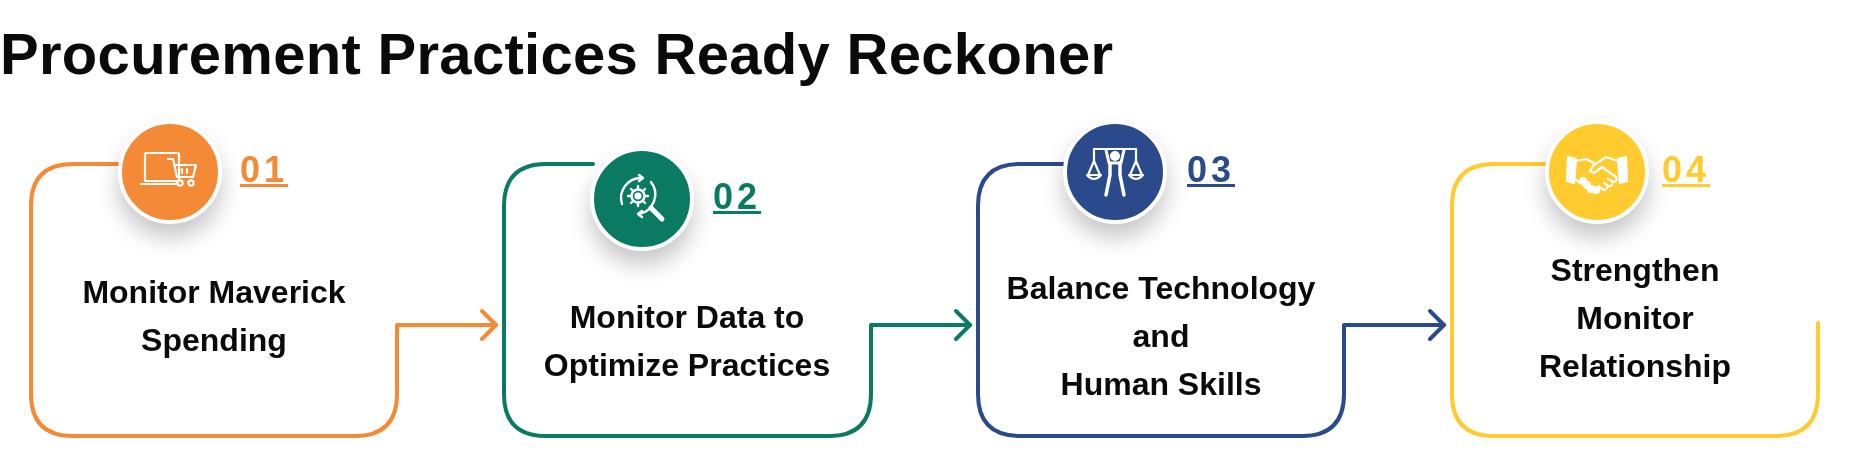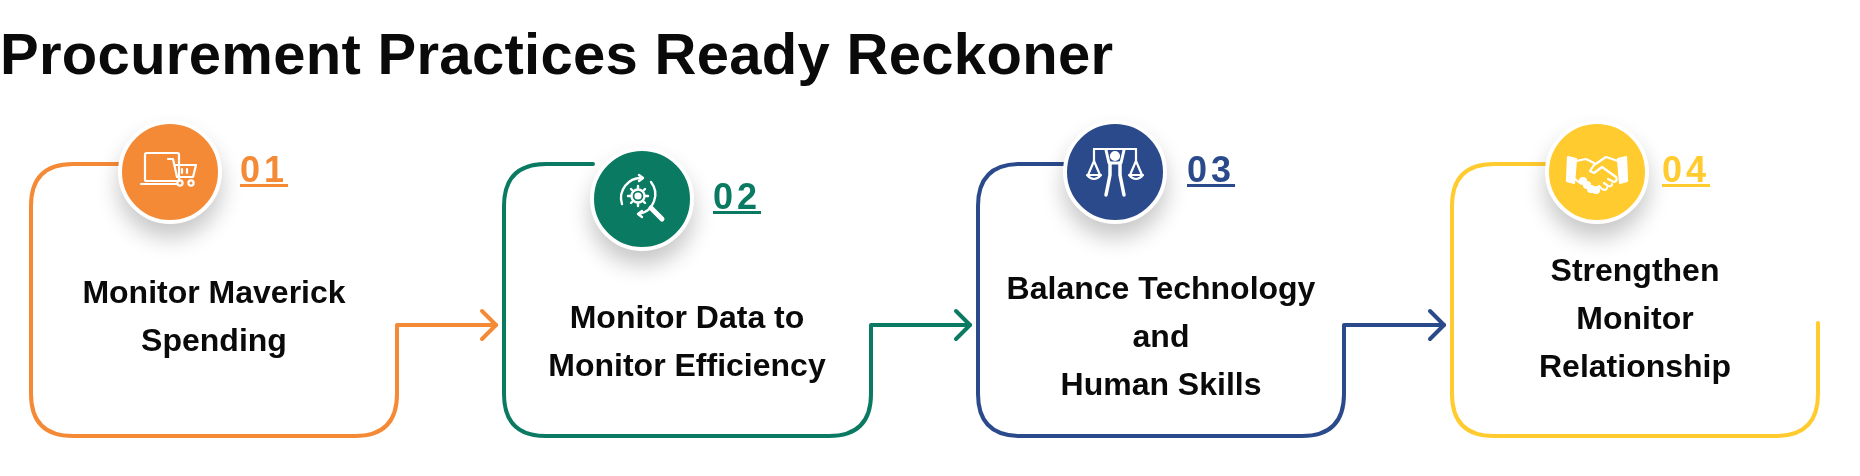--- a/index.html
+++ b/index.html
@@ -77,21 +77,21 @@
       <path d="M 33 45 L 29 48 L 33 51"></path>
       <circle cx="29" cy="30" r="6.5"></circle>
       <circle cx="29" cy="30" r="2.4" fill="#ffffff"></circle>
       <path d="M 29 20 L 29 23 M 29 37 L 29 40 M 19 30 L 22 30 M 36 30 L 39 30 M 22 23 L 24 25 M 34 35 L 36 37 M 36 23 L 34 25 M 24 35 L 22 37"></path>
       <path d="M 42 42 L 53 53" stroke-width="5"></path>
     </svg>
   </div>
   <div class="num" style="left:209px; color:#0B7A62;">02</div>
   <div class="label" style="top:266px;">
     <span class="ln">Monitor Data to</span>
-    <span class="ln">Monitor Efficiency</span>
+    <span class="ln">Optimize Practices</span>
   </div>
 </div>
 
 <div class="step" style="left:978px;">
   <div class="badge" style="left:85px; background:#2B4A8B;">
     <svg viewBox="0 0 66 66" fill="none" stroke="#ffffff" stroke-width="2.2" stroke-linecap="round" stroke-linejoin="round">
       <path d="M 12 10 L 54 10"></path>
       <path d="M 12 10 L 12 22 M 54 10 L 54 22"></path>
       <circle cx="33" cy="17" r="4" fill="#ffffff"></circle>
       <path d="M 24 11 L 27 24 L 39 24 L 42 11" stroke-width="3"></path>

